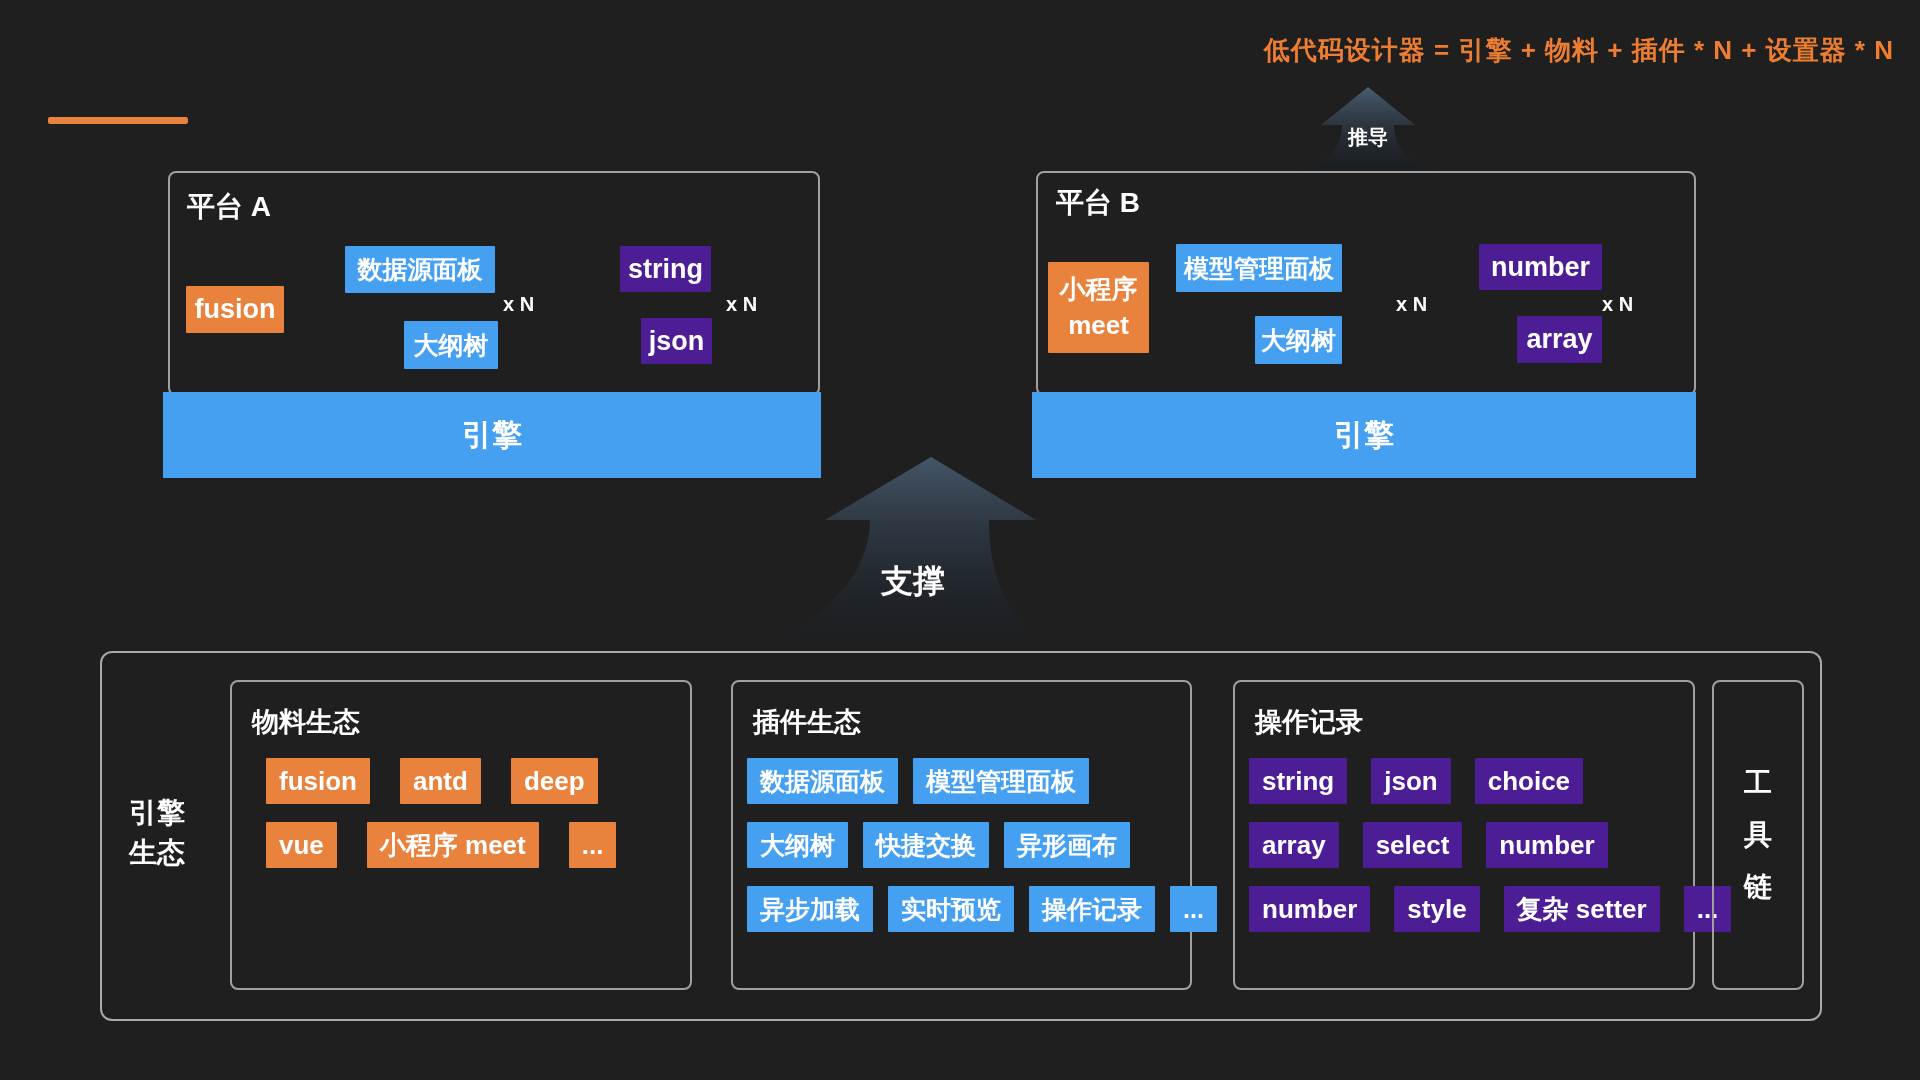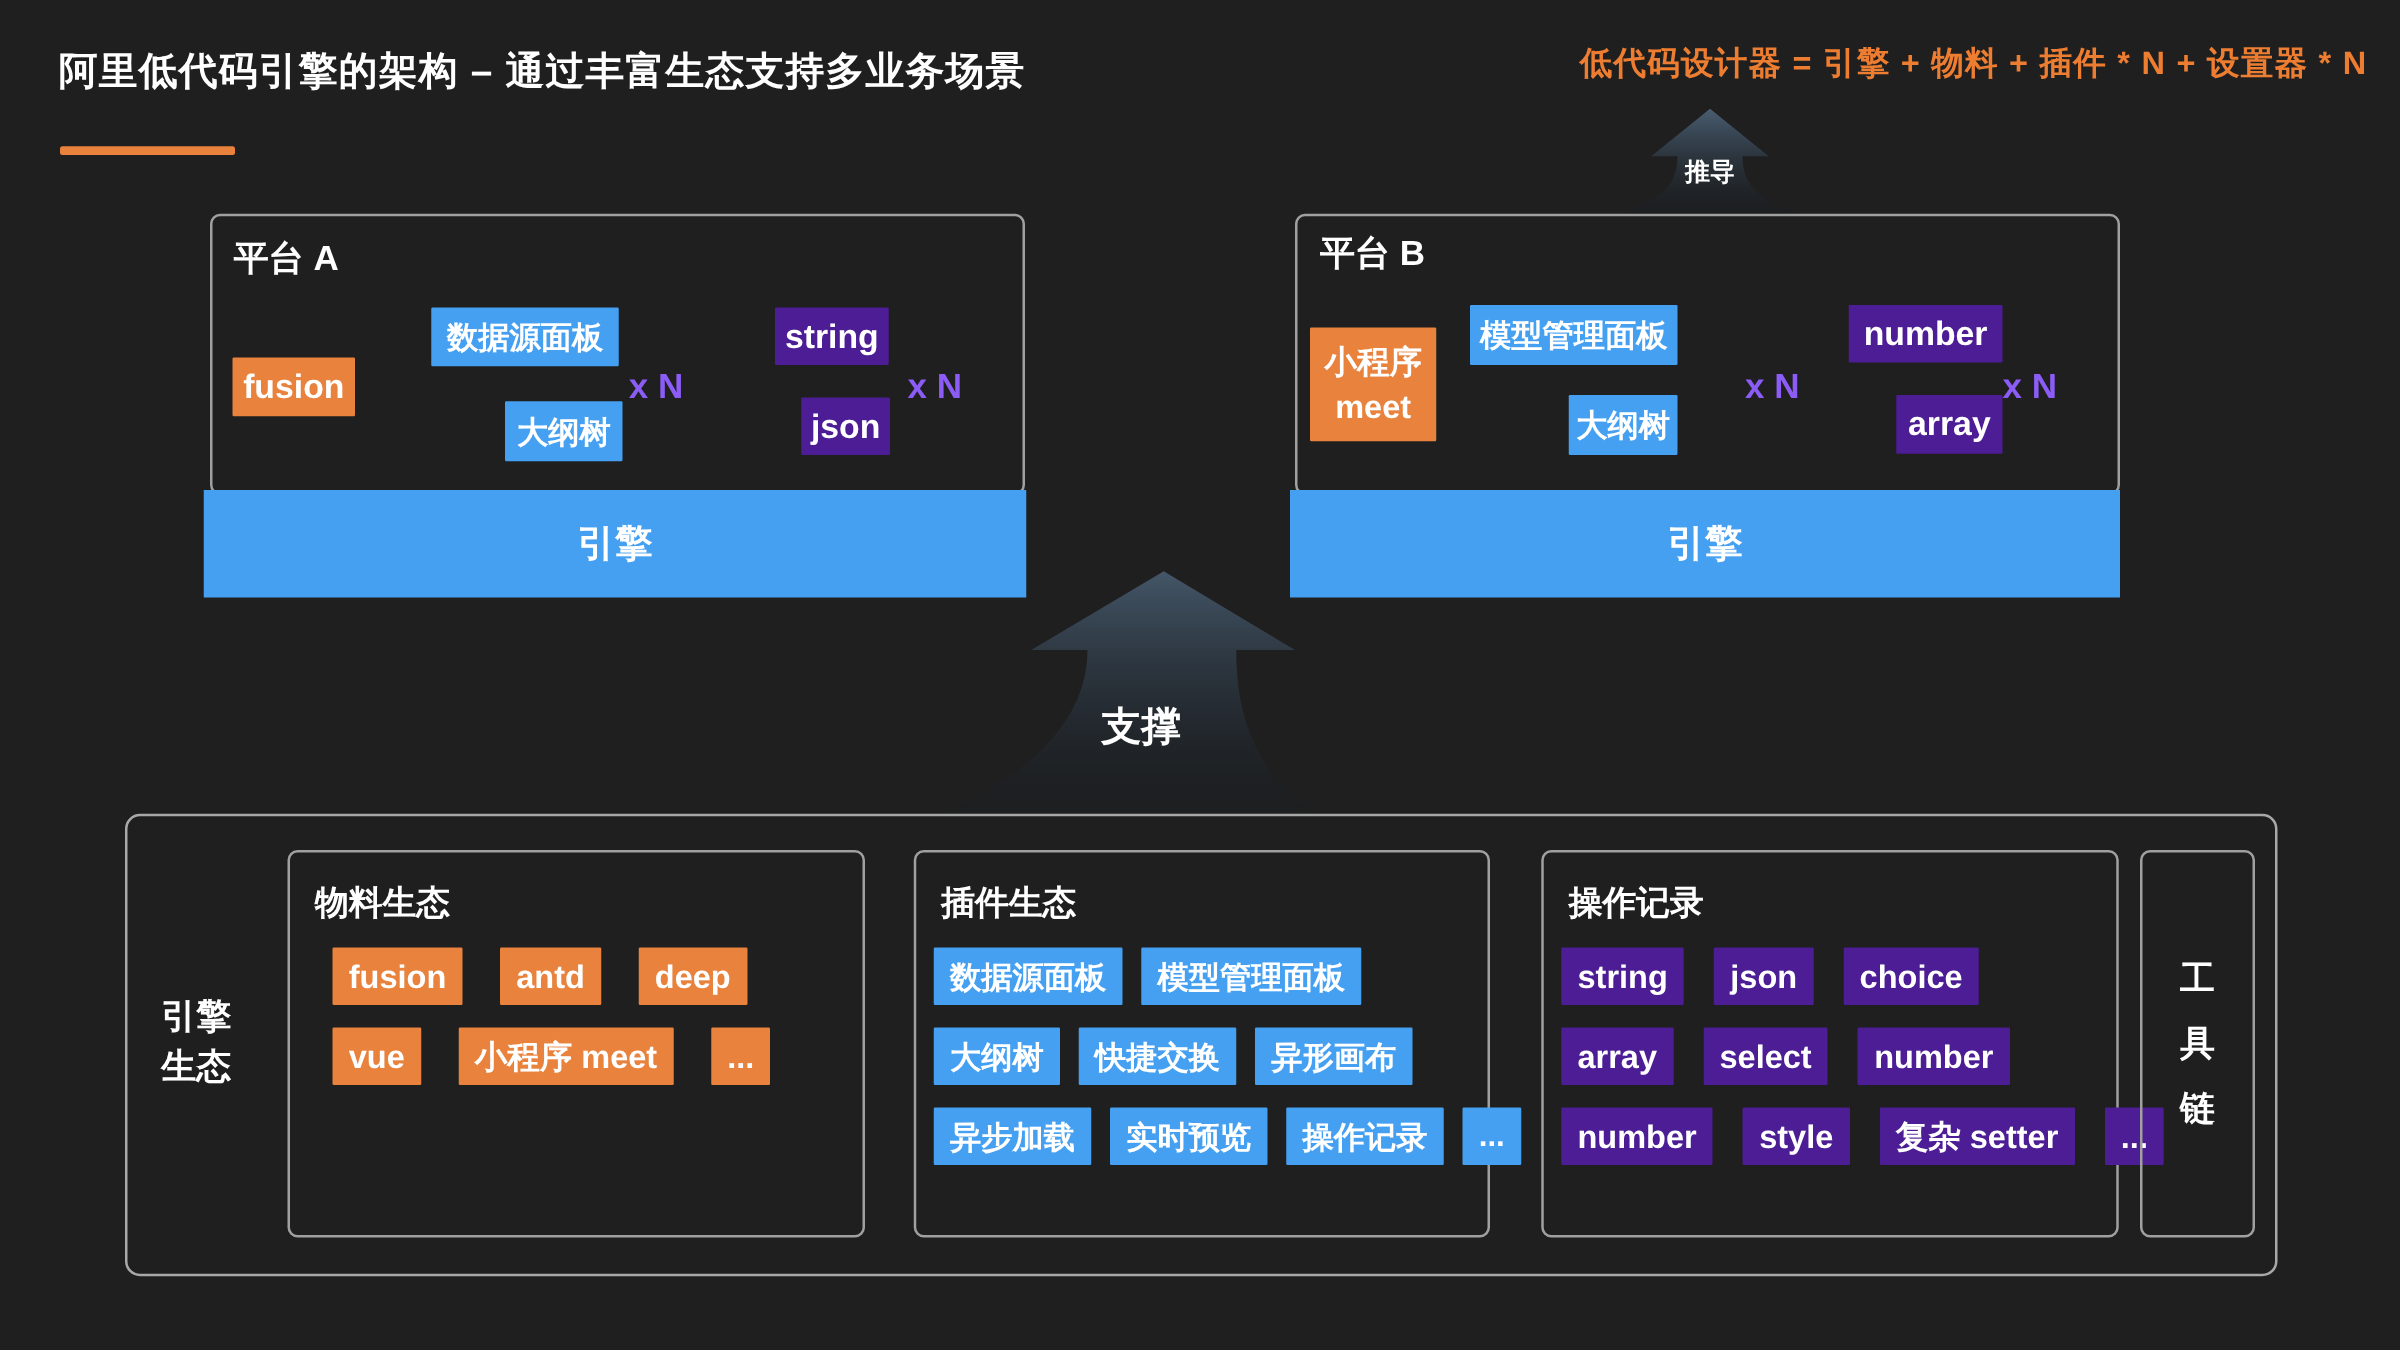--- a/index.html
+++ b/index.html
@@ -53,21 +53,21 @@
   .chip-tree-a{left:404px;top:321px;width:94px;height:48px;font-size:25px;}
   .chip-string-a{left:620px;top:246px;width:91px;height:46px;font-size:27px;}
   .chip-json-a{left:641px;top:318px;width:71px;height:46px;font-size:27px;}
 
   .chip-mini-b{left:1048px;top:262px;width:101px;height:91px;font-size:26px;line-height:1.35;padding:0 4px;box-sizing:border-box;}
   .chip-model-b{left:1176px;top:244px;width:166px;height:48px;font-size:25px;}
   .chip-tree-b{left:1255px;top:316px;width:87px;height:48px;font-size:25px;}
   .chip-number-b{left:1479px;top:244px;width:123px;height:46px;font-size:27px;}
   .chip-array-b{left:1517px;top:316px;width:85px;height:47px;font-size:27px;}
 
-  .xn{font-size:28px;font-weight:700;color:#8b5cf6;}
+  .xn{font-size:20px;font-weight:700;color:#ffffff;}
   .xn-a1{left:503px;top:293px;}
   .xn-a2{left:726px;top:293px;}
   .xn-b1{left:1396px;top:293px;}
   .xn-b2{left:1602px;top:293px;}
 
   
   .arrow-derive{left:1293px;top:86px;width:150px;height:86px;}
   .derive-label{left:1318px;top:124px;width:100px;text-align:center;font-size:20px;font-weight:700;}
   .arrow-support{left:750px;top:455px;width:300px;height:196px;}
   .support-label{left:881px;top:560px;width:116px;text-align:left;font-size:32px;font-weight:700;}
@@ -112,21 +112,20 @@
   .bg-orange{background:#e8823c;}
   .bg-blue{background:#45a0f2;}
   .bg-red{background:#4c1d95;}
   .fg-orange{color:#ed7d31;}
 </style>
 </head>
 <body>
 
 <div class="slide">
 
-  <div class="abs page-title">阿里低代码引擎的架构 – 通过丰富生态支持多业务场景</div>
   <div class="abs title-underline bg-orange"></div>
   <div class="abs formula fg-orange">低代码设计器 = 引擎 + 物料 + 插件 * N + 设置器 * N</div>
 
   <svg class="abs arrow-derive" viewBox="0 0 150 86">
     <defs>
       <linearGradient id="gradSmall" x1="0" y1="0" x2="0" y2="1">
         <stop offset="0" stop-color="#4c6175" stop-opacity="0.95"></stop>
         <stop offset="1" stop-color="#151b22" stop-opacity="0.3"></stop>
       </linearGradient>
     </defs>

